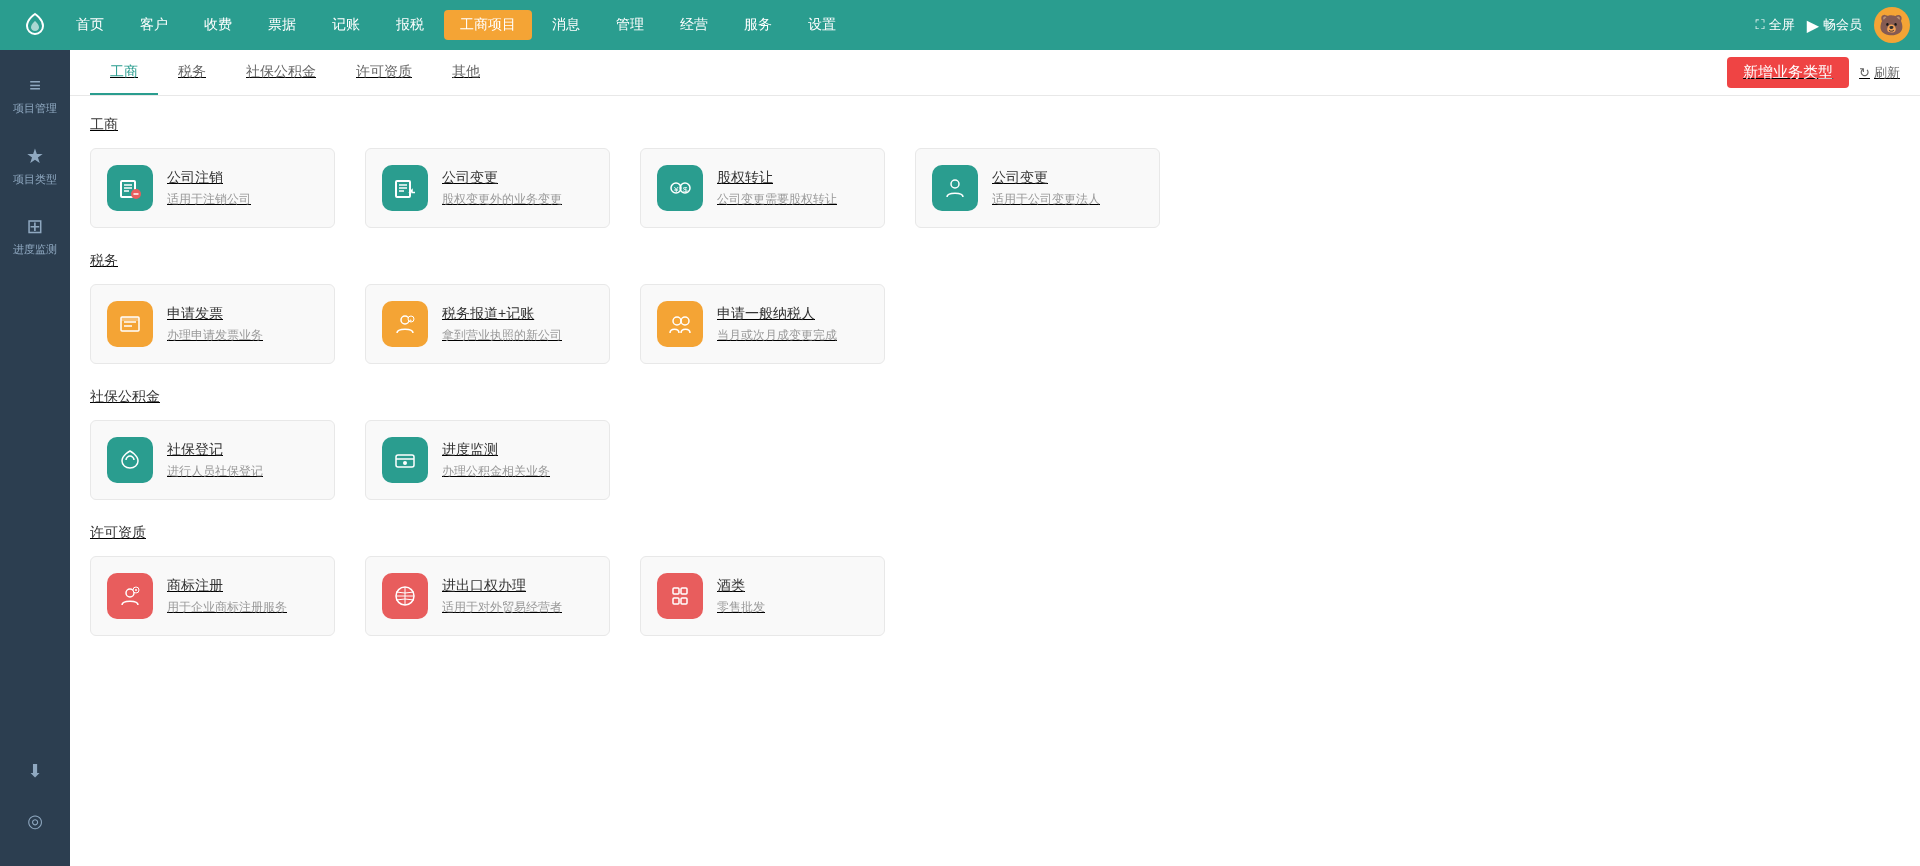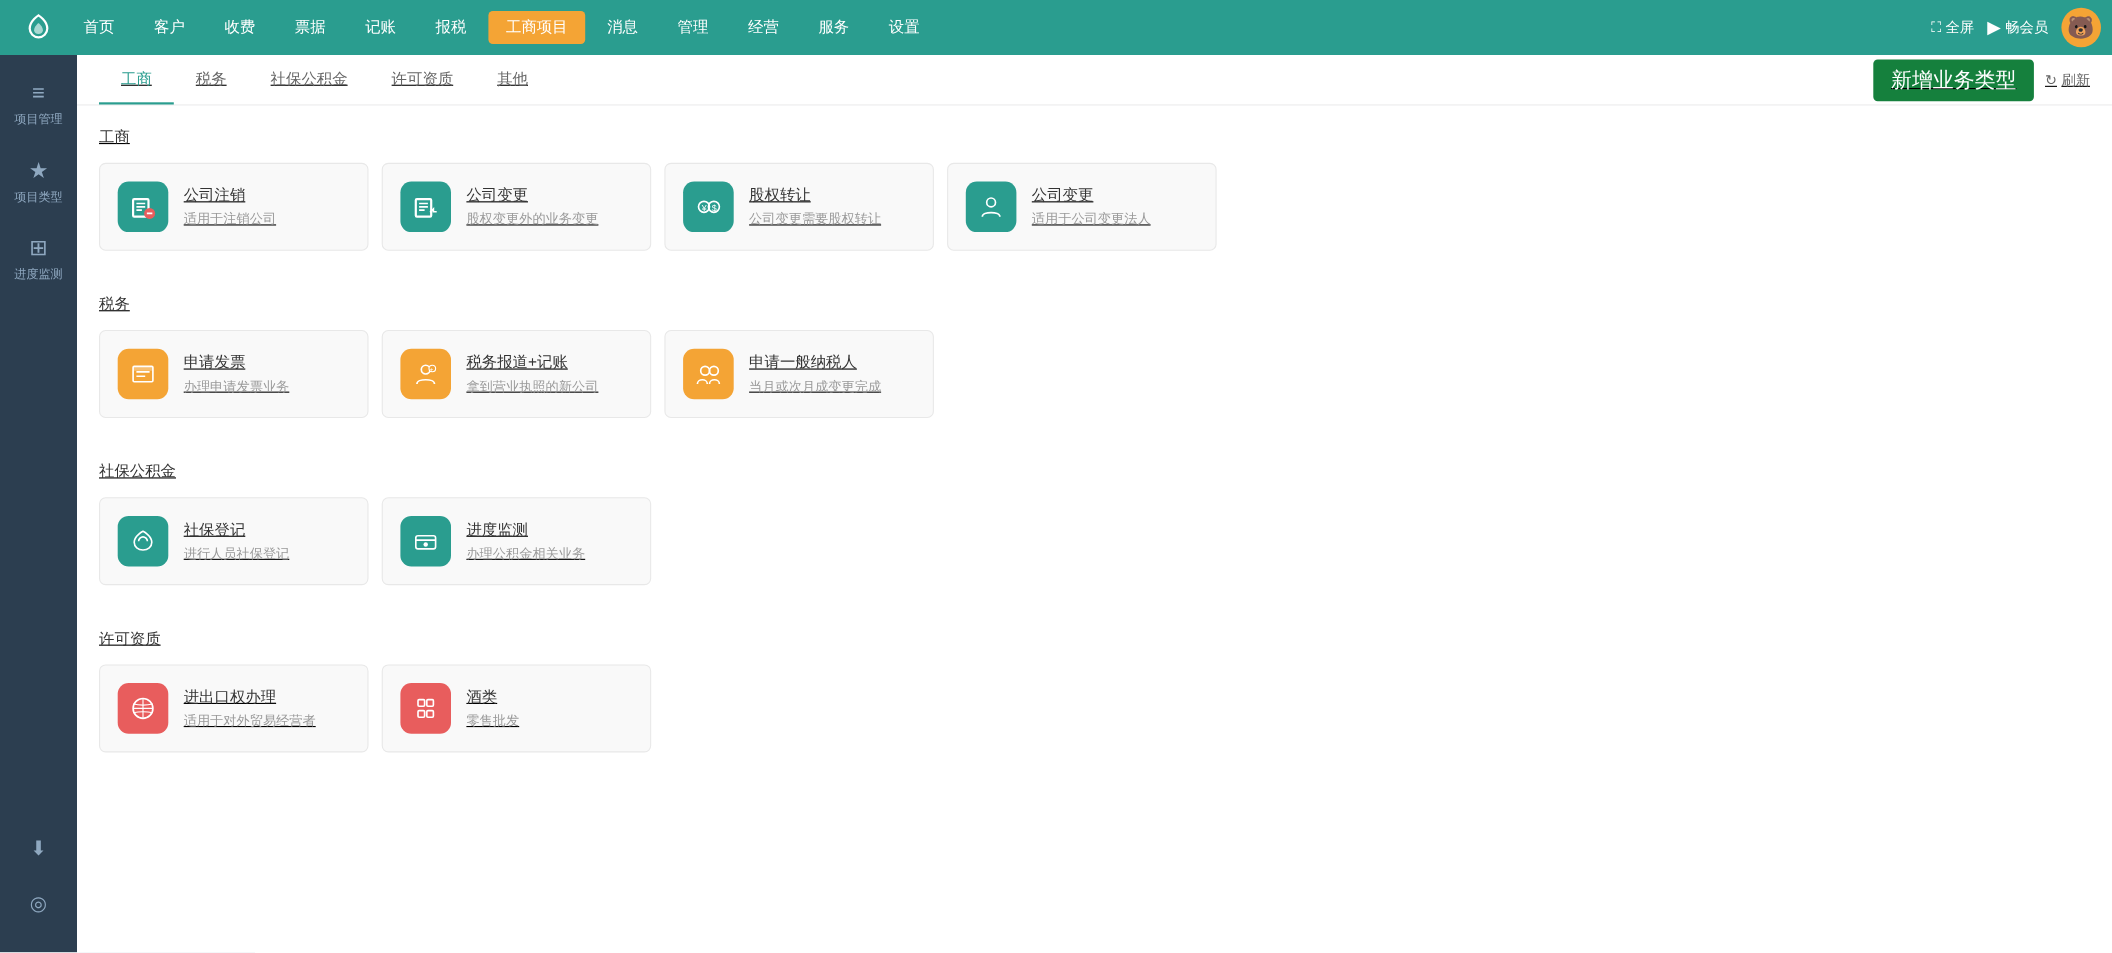--- a/index.html
+++ b/index.html
@@ -153,26 +153,26 @@
       border-bottom: 2px solid #2a9d8f;
       font-weight: 500;
     }
     .tab-bar-right {
       margin-left: auto;
       display: flex;
       align-items: center;
       gap: 10px;
     }
     .btn-new-type {
-      background: #15803d;
+      background: #ef4444;
       color: white;
       border: none;
       padding: 6px 16px;
       border-radius: 4px;
-      font-size: 19px;
+      font-size: 15px;
       cursor: pointer;
     }
     .btn-refresh {
       display: flex;
       align-items: center;
       gap: 4px;
       color: #666;
       font-size: 13px;
       cursor: pointer;
     }
@@ -192,22 +192,22 @@
     
     .section-title {
       font-size: 14px;
       color: #333;
       margin-bottom: 14px;
       font-weight: 400;
     }
     .cards-grid {
       display: flex;
       flex-wrap: wrap;
-      gap: 12px;
-      margin-bottom: 40px;
+      gap: 30px;
+      margin-bottom: 24px;
     }
     .service-card {
       width: 245px;
       background: #f9f9f9;
       border: 1px solid #e8e8e8;
       border-radius: 6px;
       padding: 16px;
       display: flex;
       align-items: center;
       gap: 14px;
@@ -474,20 +474,35 @@
             </div>
           </div>
 
         </div>
       </div>
 
       <div class="section-separator">
         <div class="section-title">许可资质</div>
         <div class="cards-grid">
 
+          <div class="service-card">
+            <div class="card-icon coral">
+              <svg width="26" height="26" viewBox="0 0 26 26" fill="white">
+                <circle cx="13" cy="10" r="4" stroke="white" stroke-width="1.5" fill="none"></circle>
+                <path d="M5 22 C5 17 21 17 21 22" stroke="white" stroke-width="1.5" fill="none"></path>
+                <circle cx="19" cy="7" r="3" fill="#e85d5d" stroke="white" stroke-width="1"></circle>
+                <line x1="18" y1="7" x2="20" y2="7" stroke="white" stroke-width="1"></line>
+                <line x1="19" y1="6" x2="19" y2="8" stroke="white" stroke-width="1"></line>
+              </svg>
+            </div>
+            <div class="card-text">
+              <div class="card-title">商标注册</div>
+              <div class="card-desc">用于企业商标注册服务</div>
+            </div>
+          </div>
 
           <div class="service-card">
             <div class="card-icon coral">
               <svg width="26" height="26" viewBox="0 0 26 26" fill="white">
                 <circle cx="13" cy="13" r="9" stroke="white" stroke-width="1.5" fill="none"></circle>
                 <line x1="13" y1="4" x2="13" y2="22" stroke="white" stroke-width="1"></line>
                 <line x1="4" y1="13" x2="22" y2="13" stroke="white" stroke-width="1"></line>
                 <path d="M4 9 Q13 11 22 9" stroke="white" stroke-width="1" fill="none"></path>
                 <path d="M4 17 Q13 15 22 17" stroke="white" stroke-width="1" fill="none"></path>
               </svg>

